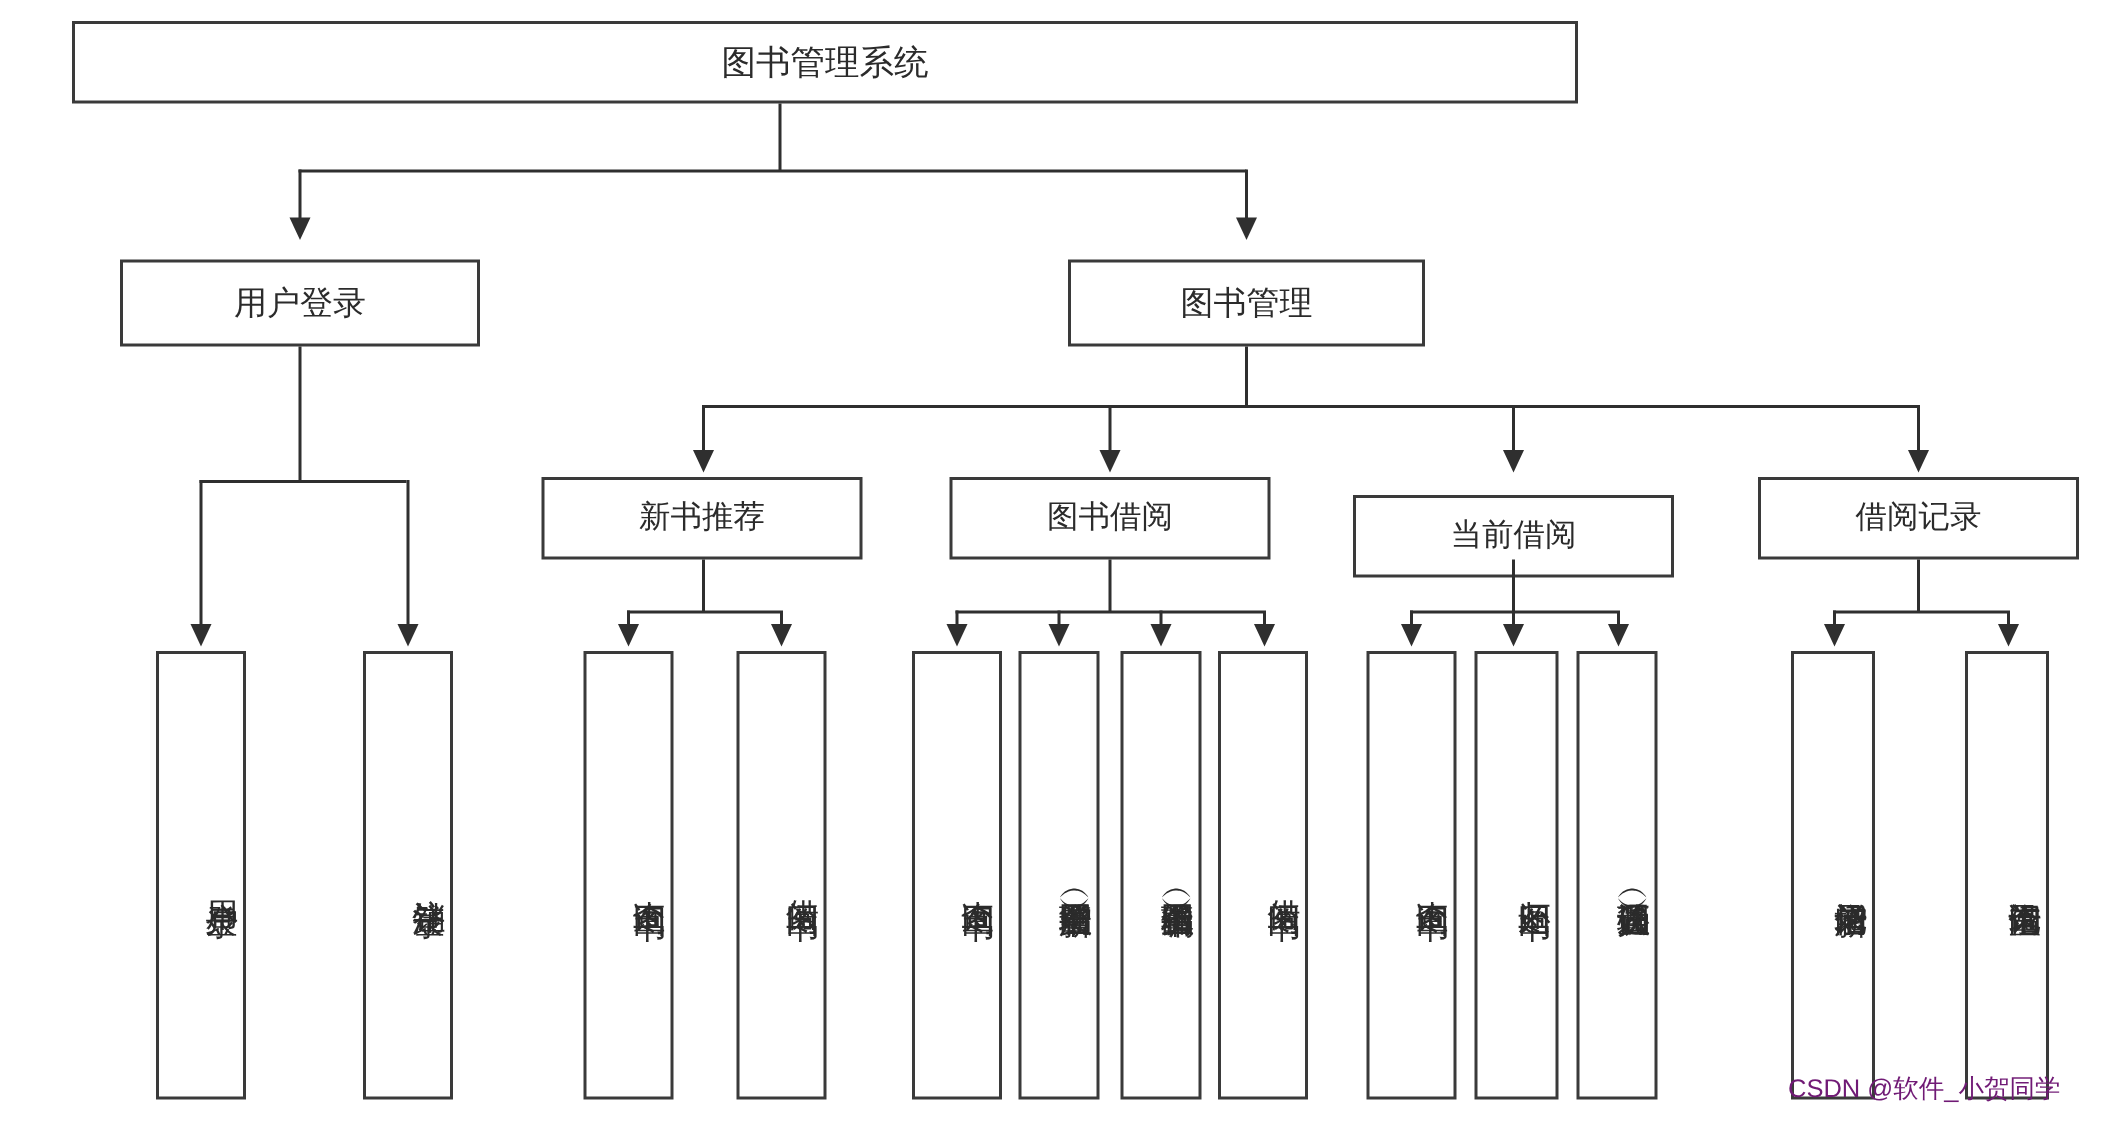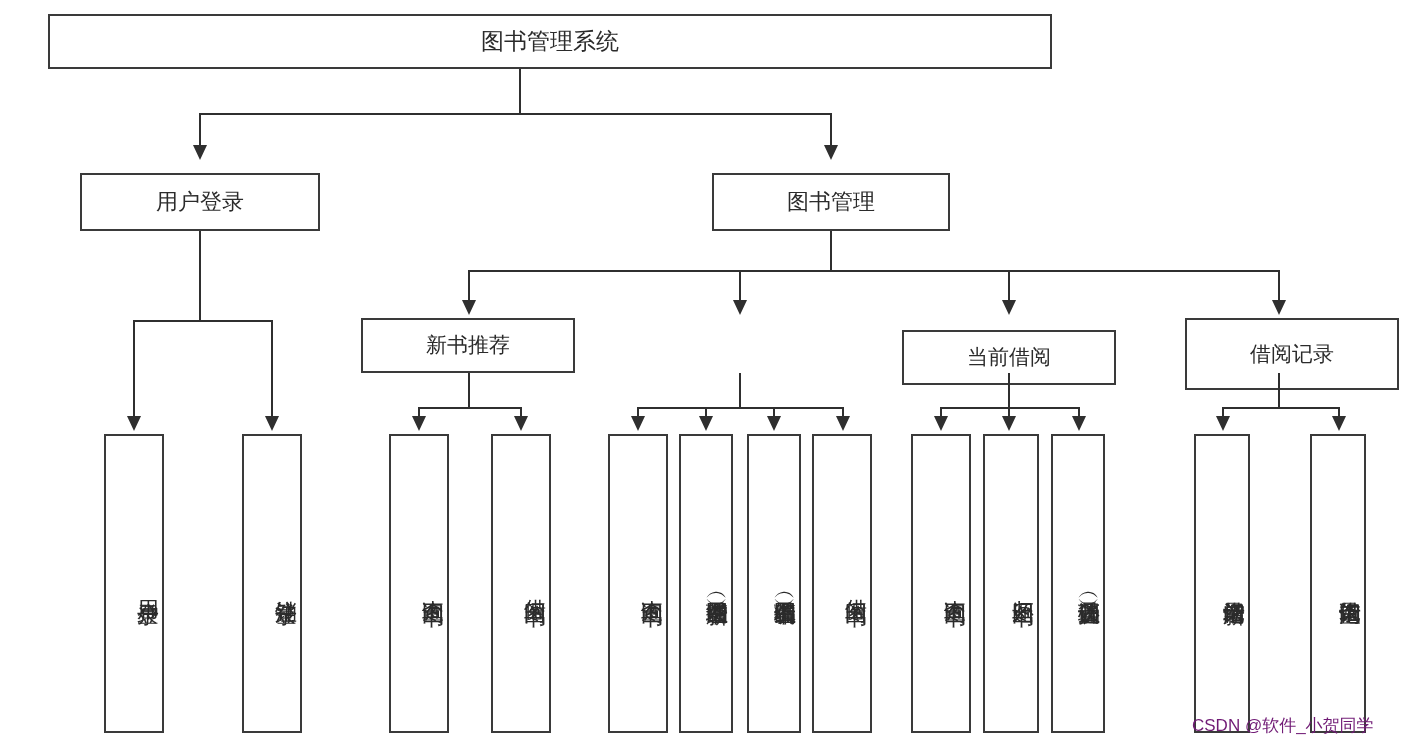--- a/index.html
+++ b/index.html
@@ -121,24 +121,25 @@
   <div class="arrow" style="left:733px; top:300px;"></div>
 
   <div class="vline" style="left:1008px; top:270px; height:32px;"></div>
   <div class="arrow" style="left:1002px; top:300px;"></div>
 
   <div class="vline" style="left:1278px; top:270px; height:32px;"></div>
   <div class="arrow" style="left:1272px; top:300px;"></div>
 
   <div class="node lvl2" style="left:361px; top:318px; width:214px; height:55px;">新书推荐</div>
 
+  <div class="node lvl2" style="left:633px; top:318px; width:214px; height:55px;">图书借阅</div>
 
   <div class="node lvl2" style="left:902px; top:318px; width:214px; height:55px;margin-top:12px;">当前借阅</div>
 
-  <div class="node lvl2" style="left:1172px; top:318px; width:214px; height:72px;margin-left:13px;">借阅记录</div>
+  <div class="node lvl2" style="left:1172px; top:318px; width:214px; height:55px;">借阅记录</div>
 
   <div class="vline" style="left:468px; top:373px; height:35px;"></div>
   <div class="hline" style="left:418px; top:407px; width:102px;"></div>
   <div class="vline" style="left:418px; top:407px; height:11px;"></div>
   <div class="arrow" style="left:412px; top:416px;"></div>
   <div class="vline" style="left:520px; top:407px; height:11px;"></div>
   <div class="arrow" style="left:514px; top:416px;"></div>
 
   <div class="vline" style="left:739px; top:373px; height:35px;"></div>
   <div class="hline" style="left:637px; top:407px; width:205px;"></div>

